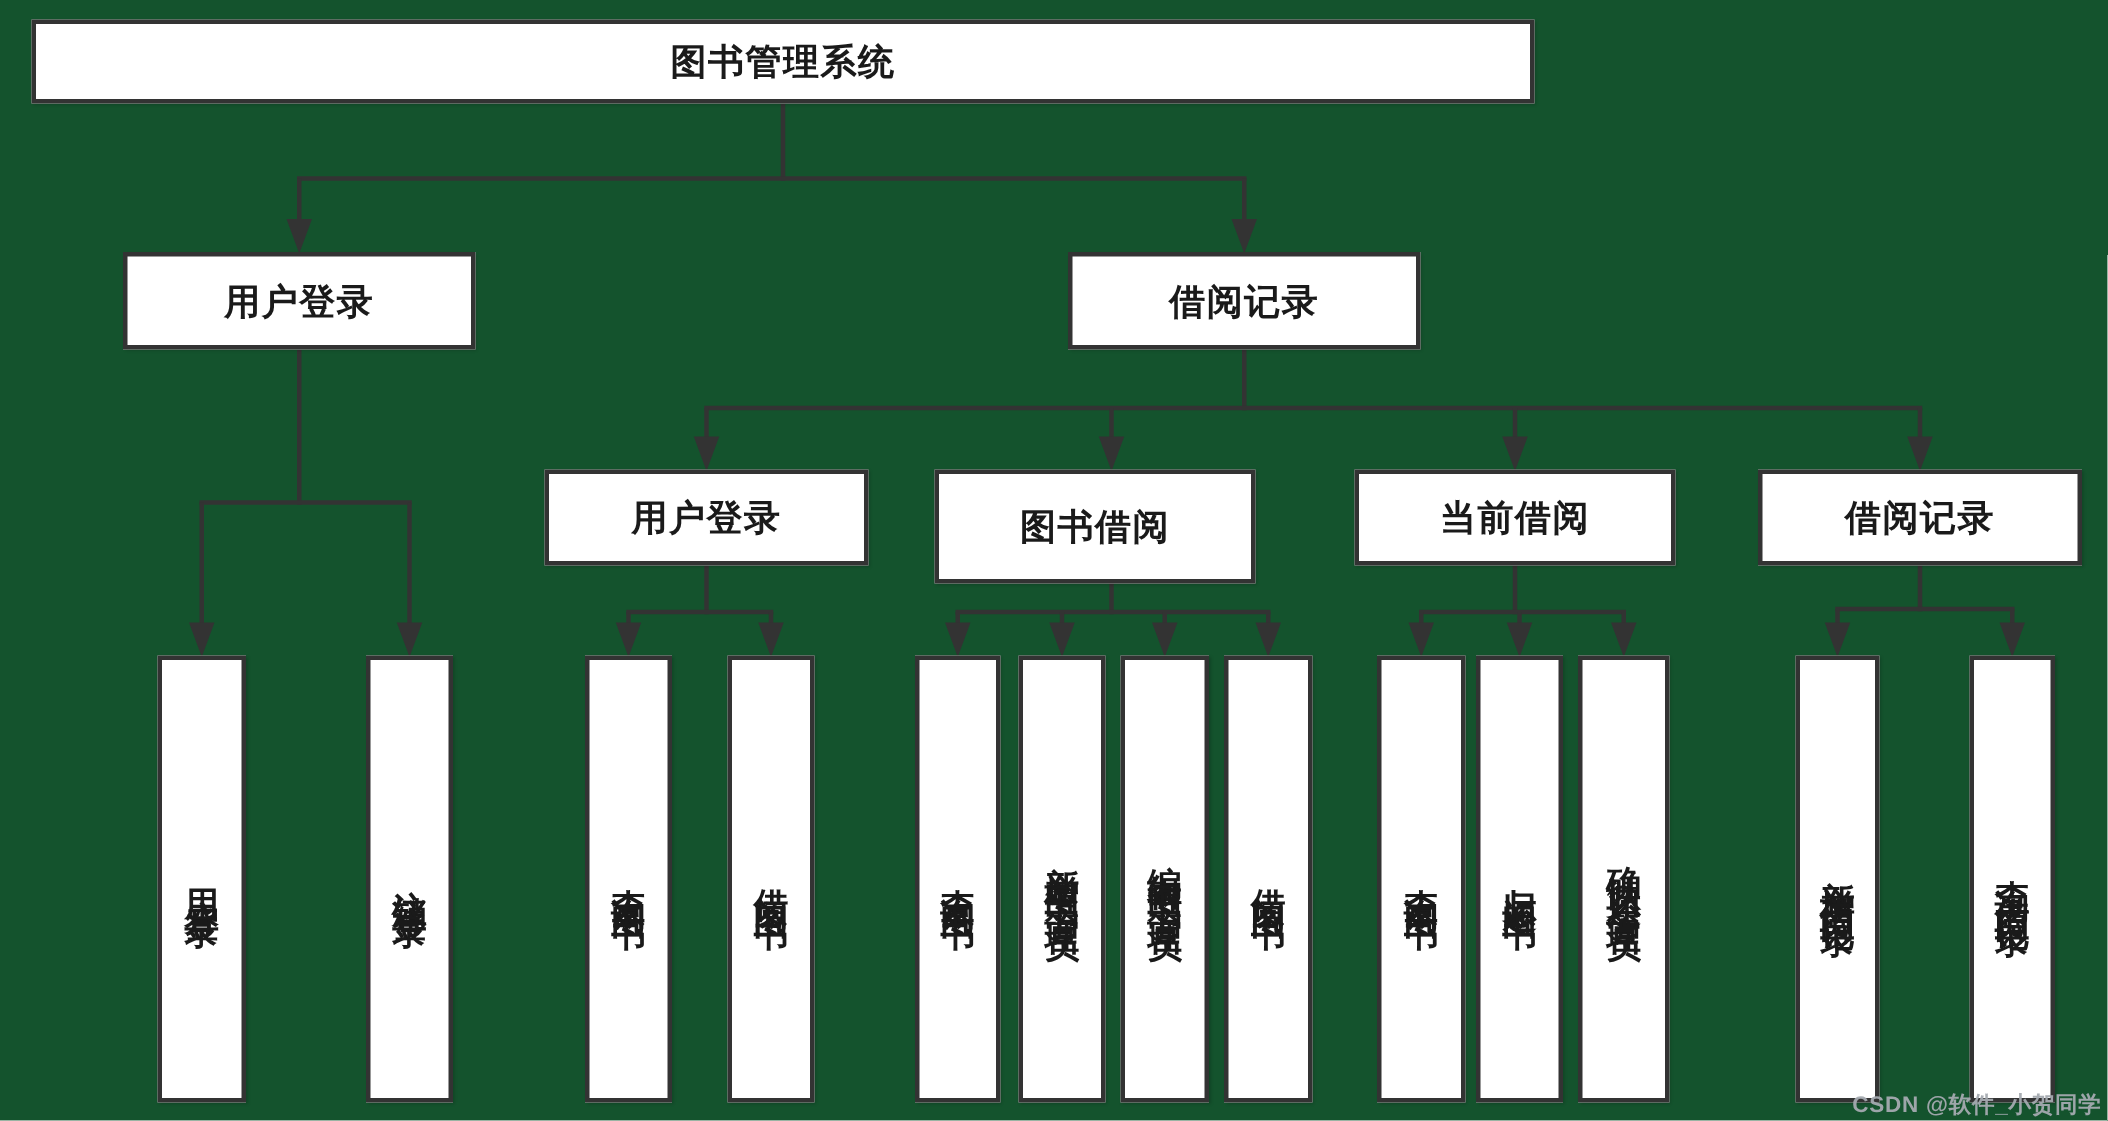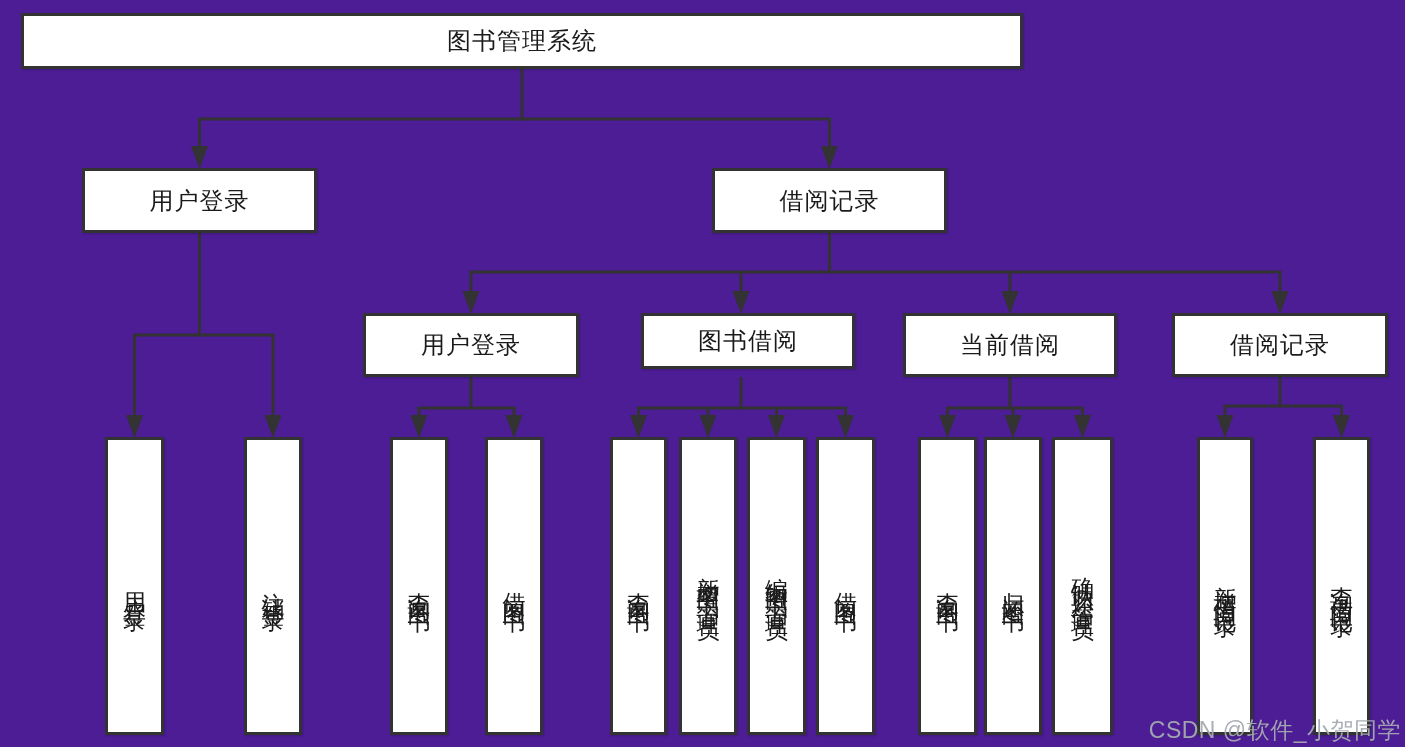--- a/index.html
+++ b/index.html
@@ -5,22 +5,23 @@
   html, body {
     margin: 0;
     padding: 0;
     background: #ffffff;
     font-family: "Liberation Sans", "DejaVu Sans", sans-serif;
   }
   .canvas {
     position: relative;
     width: 1405px;
     height: 747px;
-    background: #4c1d95;
+    background: #14532d;
     overflow: hidden;
+    font-weight: bold;
   }
   .connectors {
     position: absolute;
     left: 0;
     top: 0;
     width: 1405px;
     height: 747px;
   }
   .box {
     position: absolute;
@@ -51,21 +52,21 @@
     text-orientation: mixed;
     font-size: 23px;
     letter-spacing: 6px;
     line-height: 1;
     white-space: nowrap;
   }
   .watermark {
     position: absolute;
     right: 4px;
     bottom: 1px;
-    font-size: 23px;
+    font-size: 15px;
     color: rgba(164, 170, 176, 0.95);
     letter-spacing: 0.5px;
     z-index: 10;
     pointer-events: none;
   }
 </style>
 </head>
 <body>
 
 <div class="canvas">
@@ -139,21 +140,21 @@
   <div class="box" style="left:82px; top:168px; width:235px; height:65px;">
     <span>用户登录</span>
   </div>
   <div class="box" style="left:712px; top:168px; width:235px; height:65px;">
     <span>借阅记录</span>
   </div>
 
   <div class="box" style="left:363px; top:313px; width:216px; height:64px;">
     <span>用户登录</span>
   </div>
-  <div class="box" style="left:641px; top:313px; width:214px; height:56px;">
+  <div class="box" style="left:623px; top:313px; width:214px; height:76px;">
     <span>图书借阅</span>
   </div>
   <div class="box" style="left:903px; top:313px; width:214px; height:64px;align-items:center;">
     <span>当前借阅</span>
   </div>
   <div class="box" style="left:1172px; top:313px; width:216px; height:64px;">
     <span>借阅记录</span>
   </div>
 
   <div class="leaf" style="left:105px; top:437px; width:59px; height:298px;">

